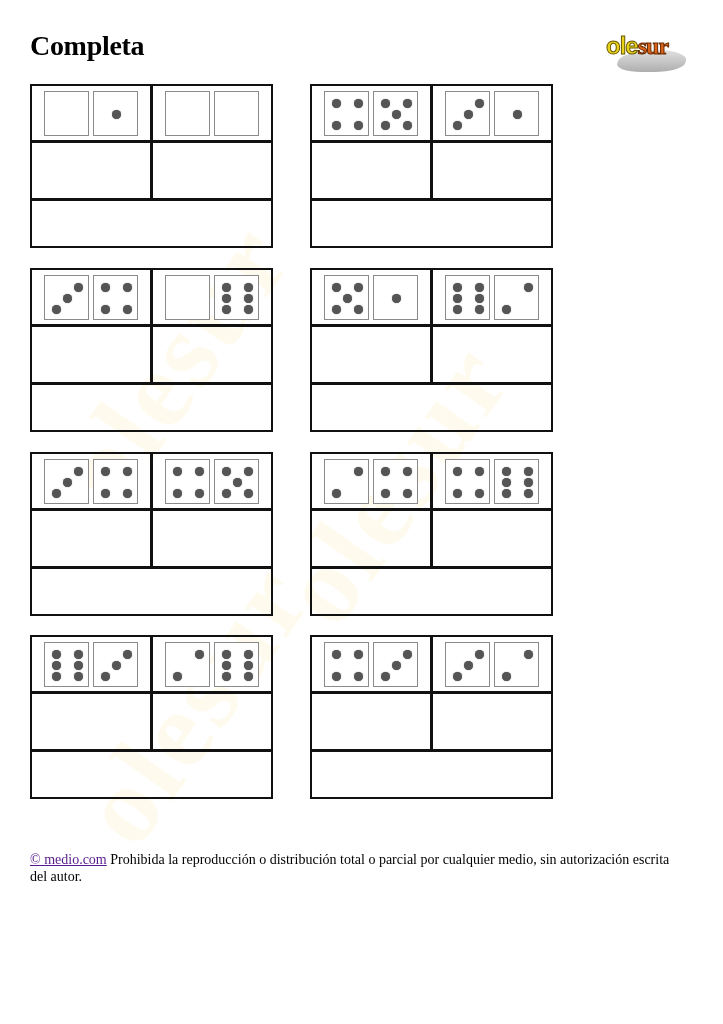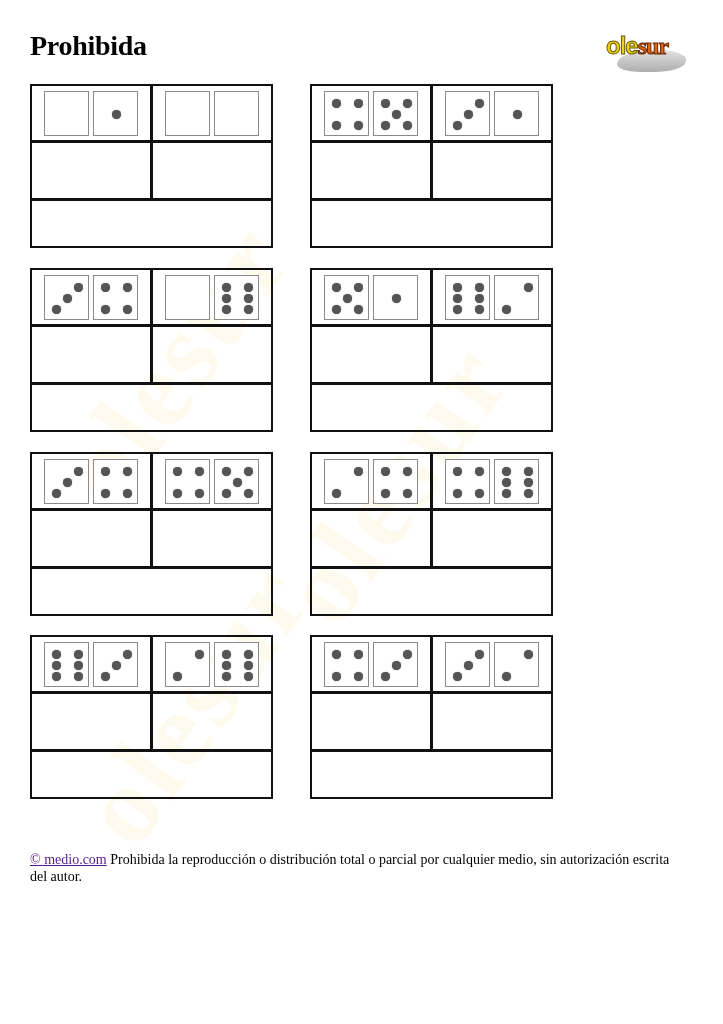--- a/index.html
+++ b/index.html
@@ -74,21 +74,21 @@
 </style>
 </head>
 <body>
 
 <div class="watermark">
   <span style="left:-60px; top:180px;">olesur</span>
   <span style="left:160px; top:300px;">olesur</span>
   <span style="left:-40px; top:520px;">olesur</span>
 </div>
 
-<h1 class="title">Prohibida</h1>
+<h1 class="title">Completa</h1>
 
 <div class="logo">
   <div class="logo-swoosh"></div>
   <div class="logo-text"><span class="logo-ole">ole</span><span class="logo-sur">sur</span></div>
 </div>
 
 <div id="cards-container">
     <div class="card" style="left: 30px; top: 84px;">
       <div class="row1">
         <div class="half left">

